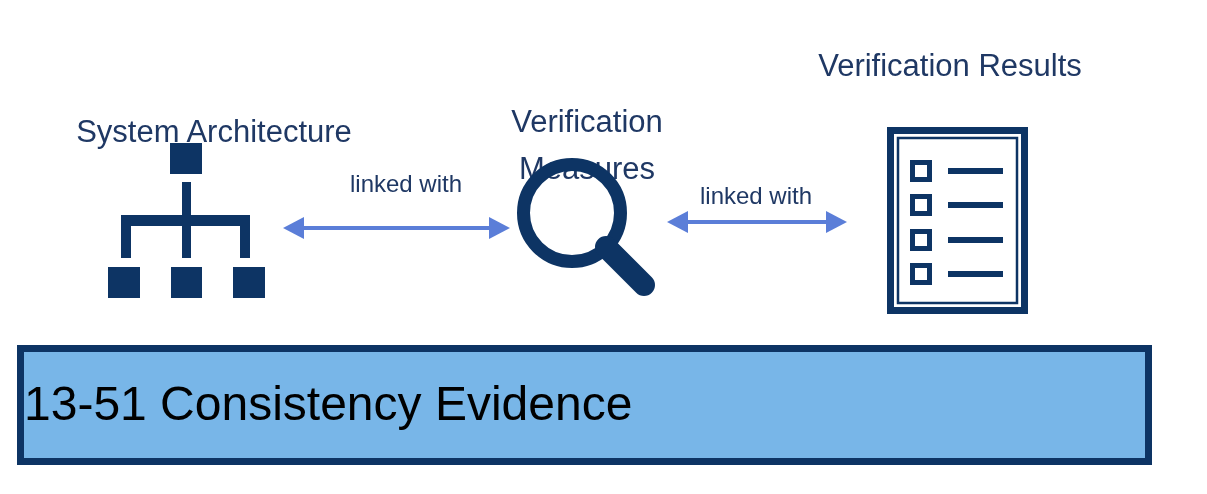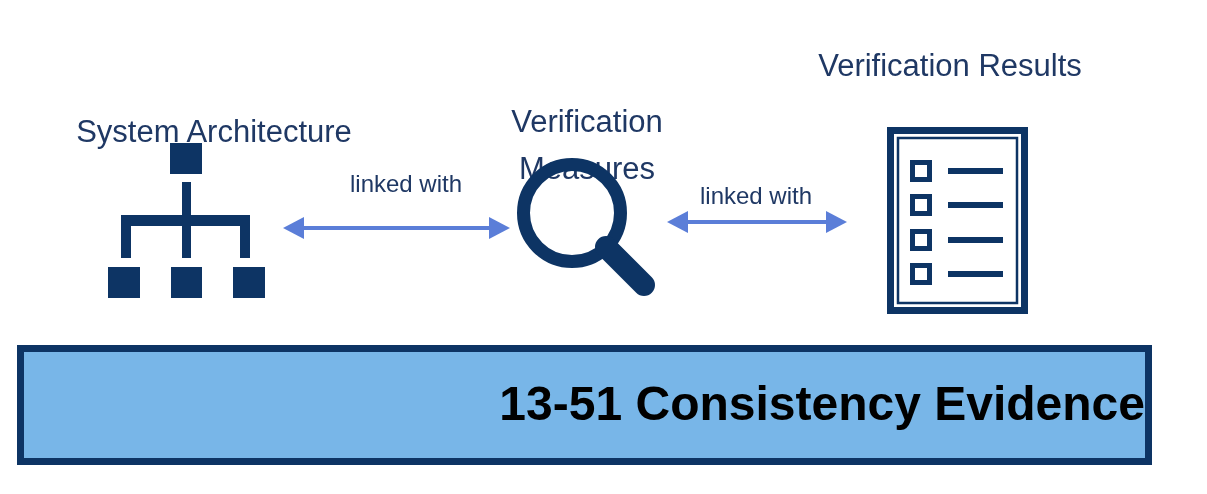--- a/index.html
+++ b/index.html
@@ -43,25 +43,24 @@
   .arrow-head { fill: var(--arrow-blue); }
   .banner {
     left: 17px; top: 345px;
     width: 1135px; height: 120px;
     background: var(--banner-fill);
     border: 7px solid var(--banner-border);
   }
   .banner-label {
     width: 100%;
     line-height: 104px;
-    text-align: right;
+    text-align: left;
     font-size: 48px;
     color: var(--banner-text-color);
     white-space: nowrap;
-    font-weight: bold;
   }
 </style>
 </head>
 <body>
 
 <div class="canvas">
 
   <div class="abs heading" style="left:39px; top:84px; width:350px;margin-top:24px;">System Architecture</div>
 
   <svg class="abs" style="left:108px; top:143px;" width="157" height="155" viewBox="0 0 157 155" aria-hidden="true">

